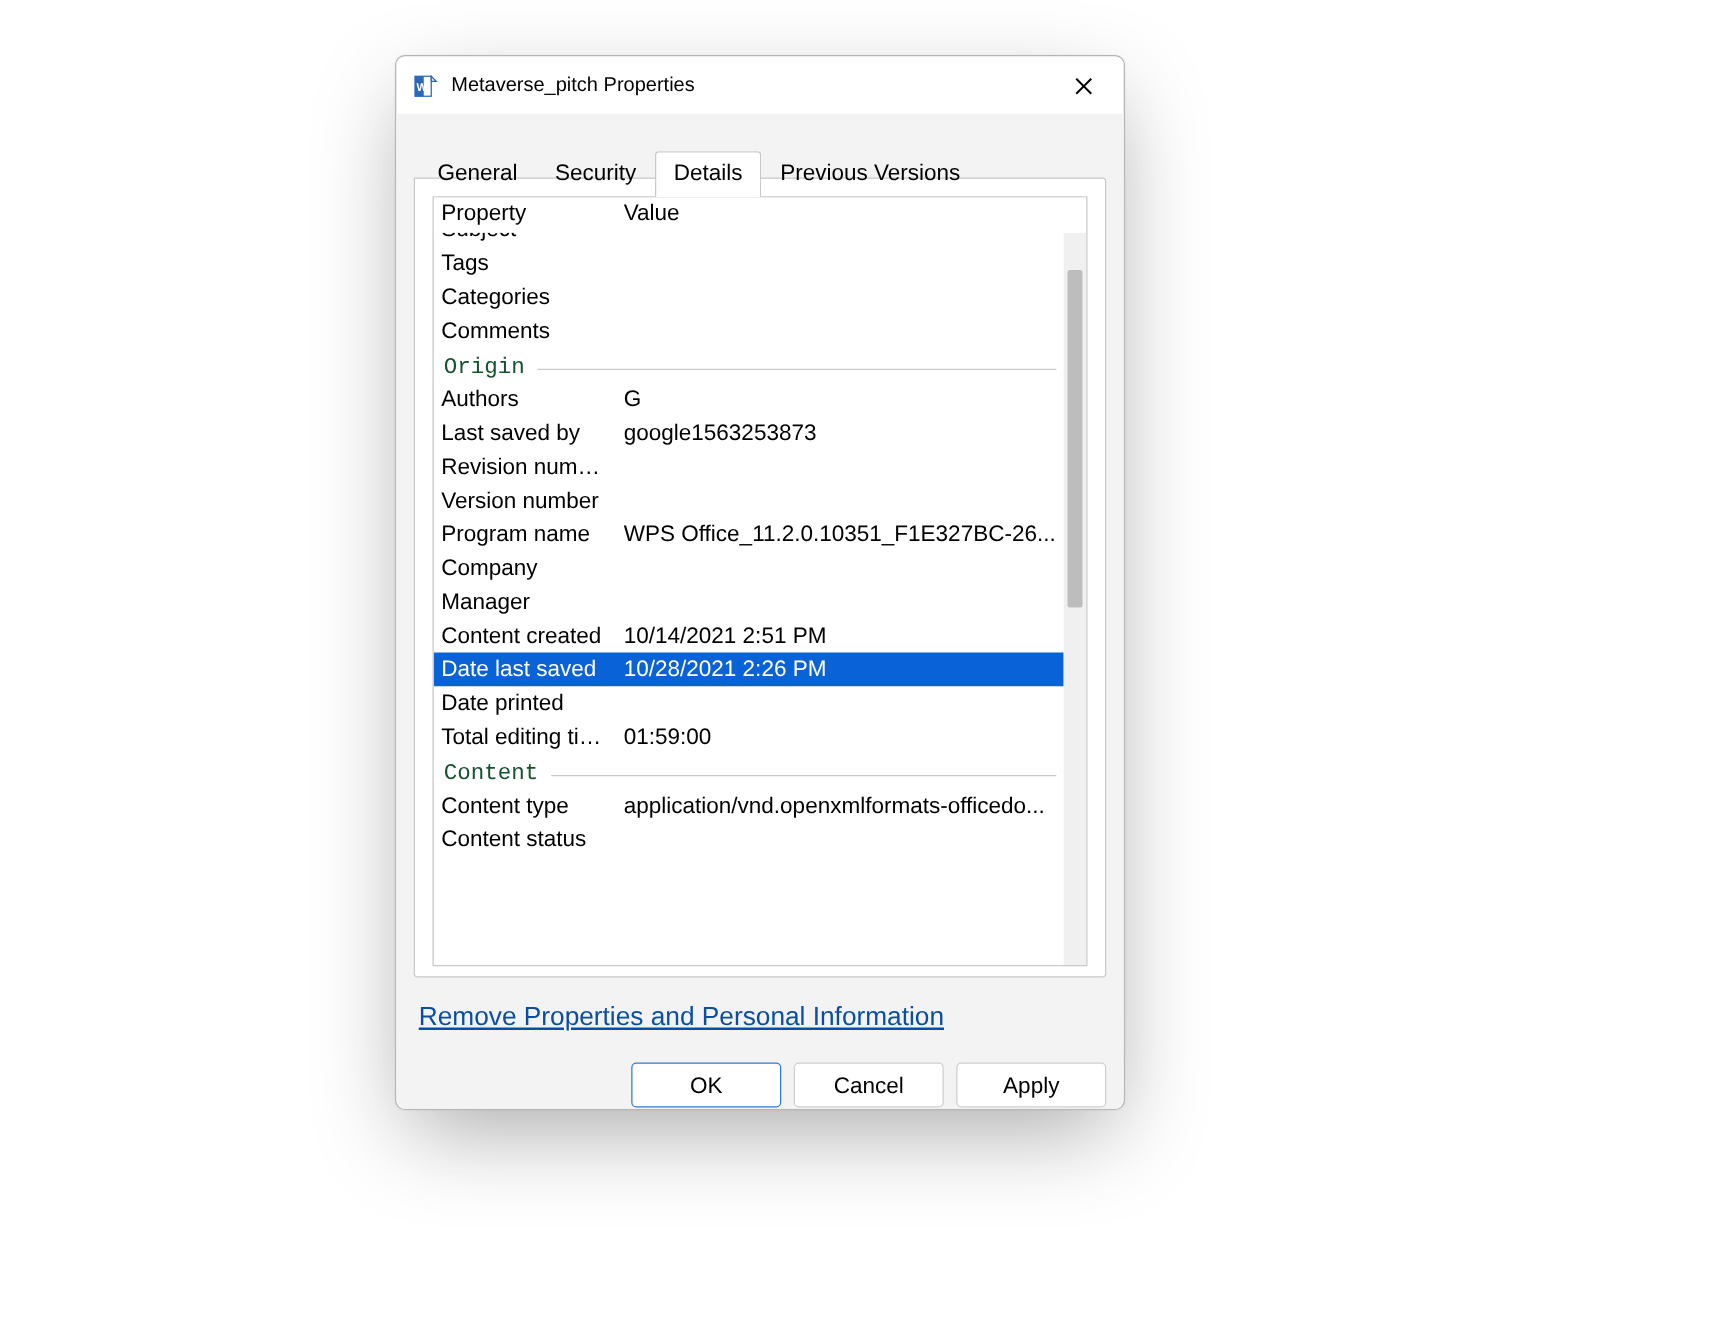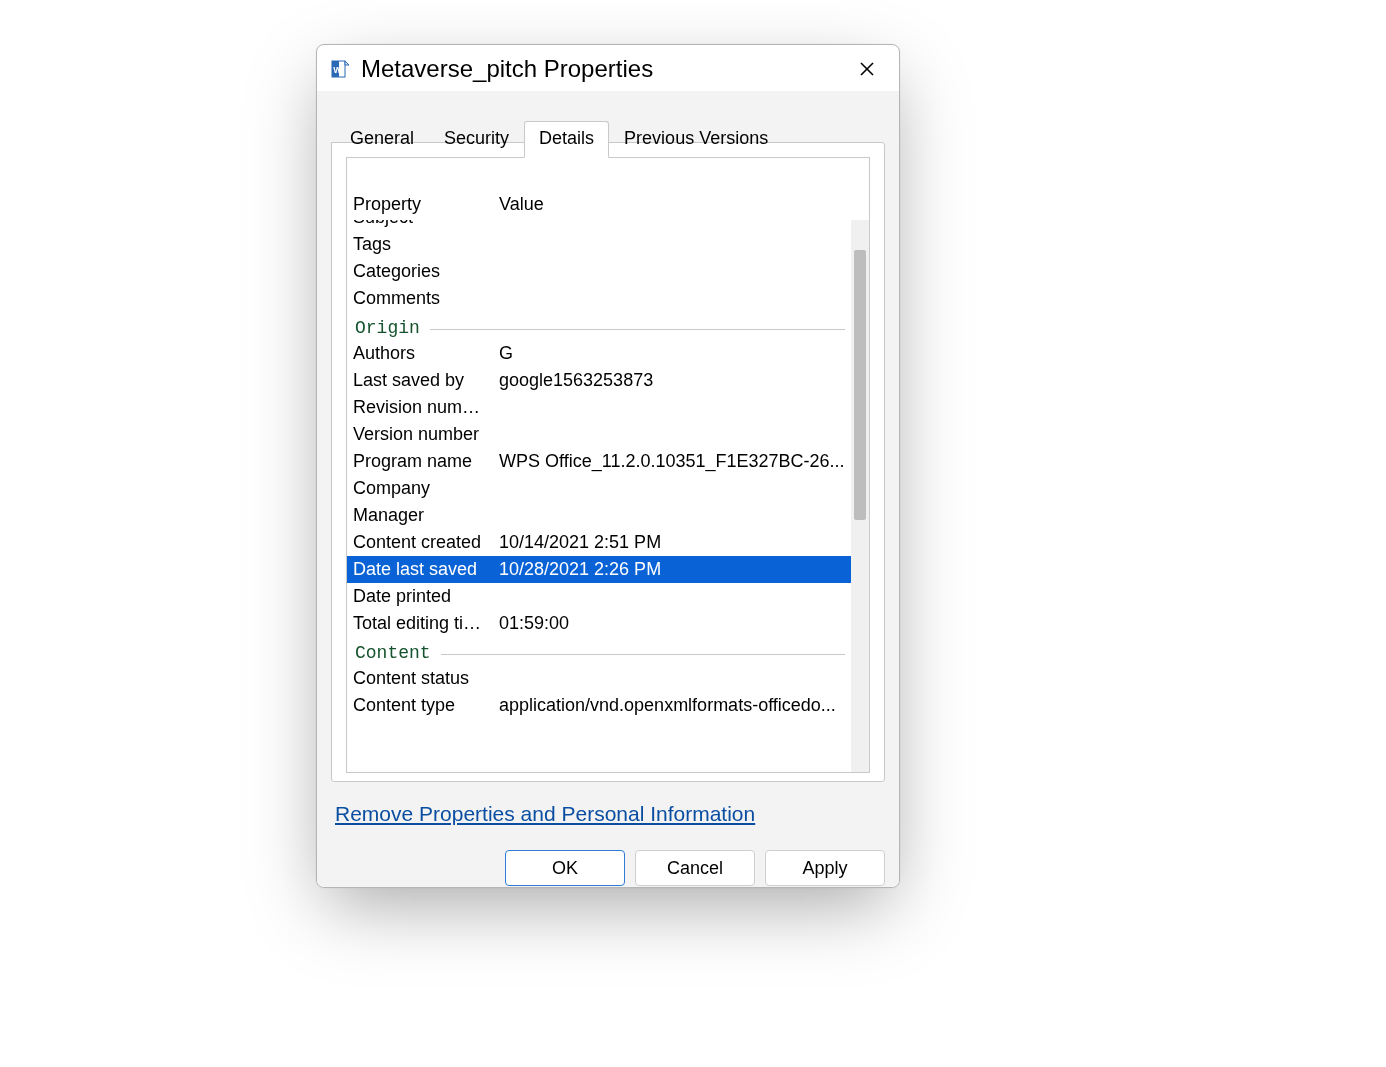--- a/index.html
+++ b/index.html
@@ -20,21 +20,21 @@
     overflow:hidden;
   }
   .titlebar{
     display:flex;align-items:center;
     padding:10px 14px 8px 14px;
   }
   .app-icon{
     width:20px;height:20px;margin-right:10px;flex:0 0 auto;
   }
   .title-text{
-    font-size:24px;color:#000;flex:1;
+    font-size:16px;color:#000;flex:1;
   }
   .close-btn{
     width:36px;height:28px;display:flex;align-items:center;justify-content:center;
     cursor:default;
   }
   .close-btn svg{width:14px;height:14px;stroke:#000;stroke-width:1.6;fill:none;}
 
   .client{
     flex:1;
     background:#f3f3f3;
@@ -76,21 +76,20 @@
     background:#ffffff;
     display:flex;flex-direction:column;
     overflow:hidden;
   }
   .grid-header{
     display:flex;
     border-bottom:1px solid #ffffff;
     background:#ffffff;
     position:relative;
     z-index:2;
-    margin-top:34px;
   }
   .hcell{
     padding:2px 6px 4px 6px;
     font-size:18px;
   }
   .col-prop{flex:0 0 134px;}
   .col-val{flex:1;}
 
   .grid-body{
     flex:1;
@@ -265,26 +264,26 @@
               <div class="cell col-prop">Total editing time</div>
               <div class="cell col-val">01:59:00</div>
             </div>
 
             <div class="section-row">
               <span class="section-label">Content</span>
               <span class="section-line"></span>
             </div>
 
             <div class="row">
-              <div class="cell col-prop">Content status</div>
-              <div class="cell col-val"></div>
-            </div>
-            <div class="row">
               <div class="cell col-prop">Content type</div>
               <div class="cell col-val">application/vnd.openxmlformats-officedo...</div>
+            </div>
+            <div class="row">
+              <div class="cell col-prop">Content status</div>
+              <div class="cell col-val"></div>
             </div>
 
           </div>
           <div class="scrollbar">
             <div class="thumb" style="top:30px;height:270px"></div>
           </div>
         </div>
       </div>
     </div>
 

